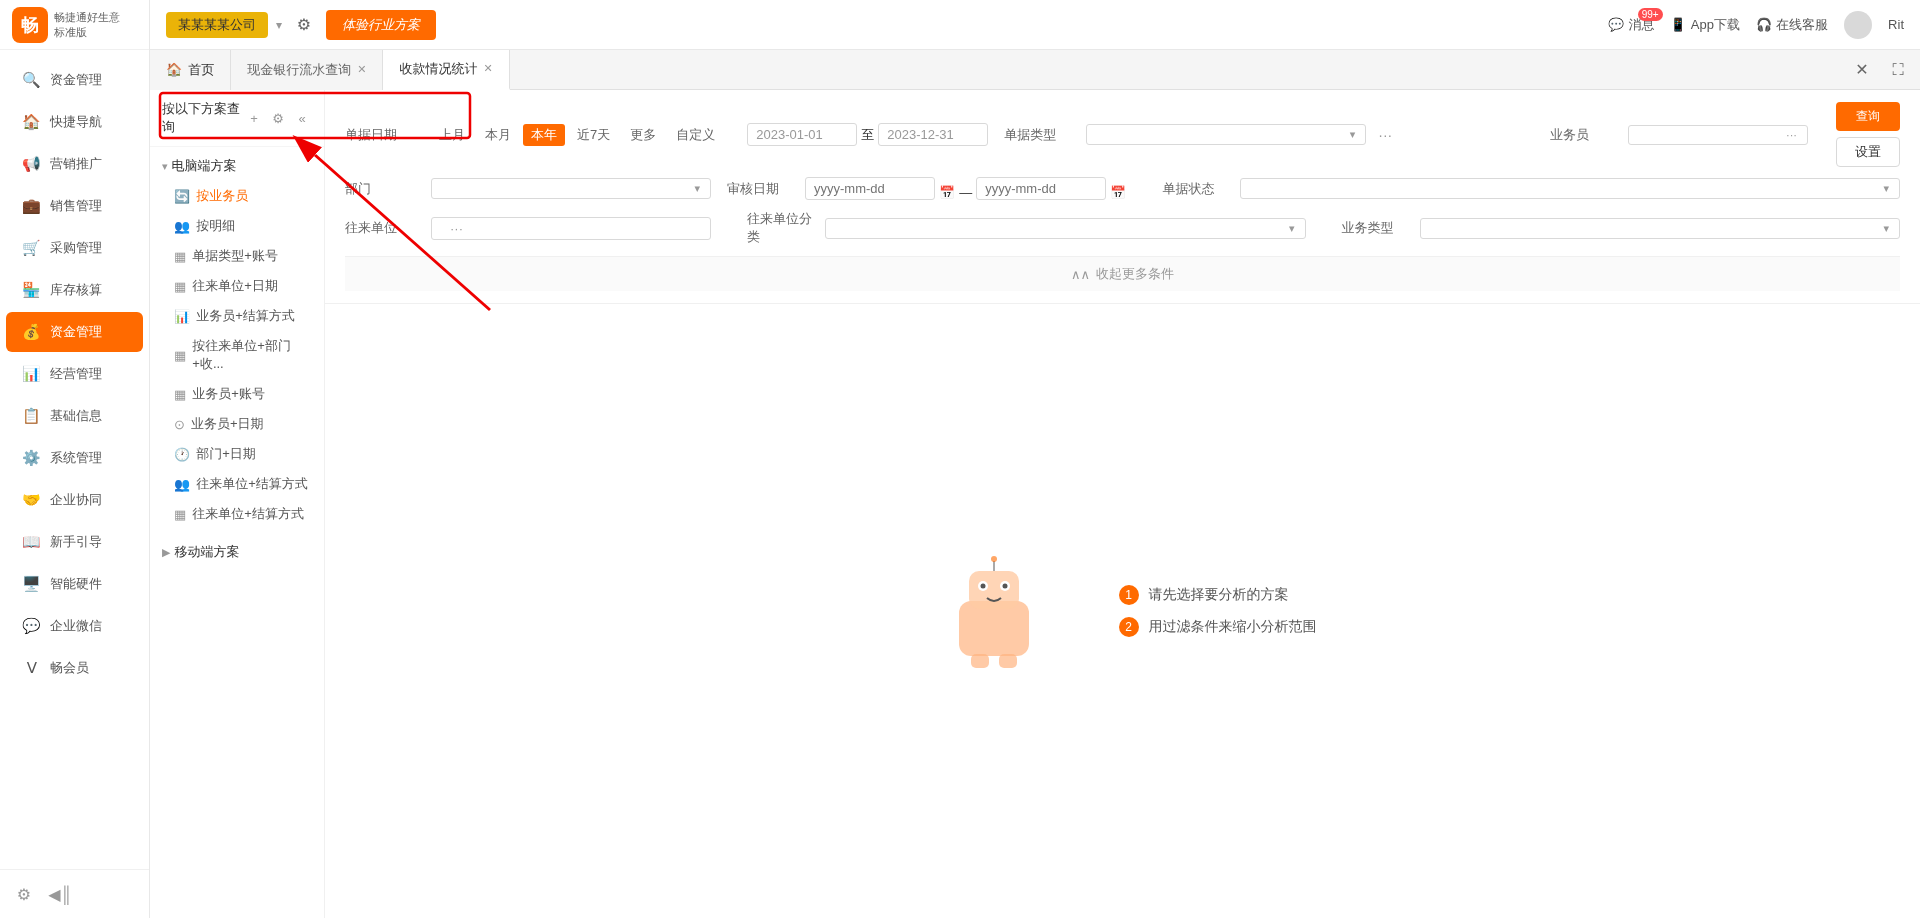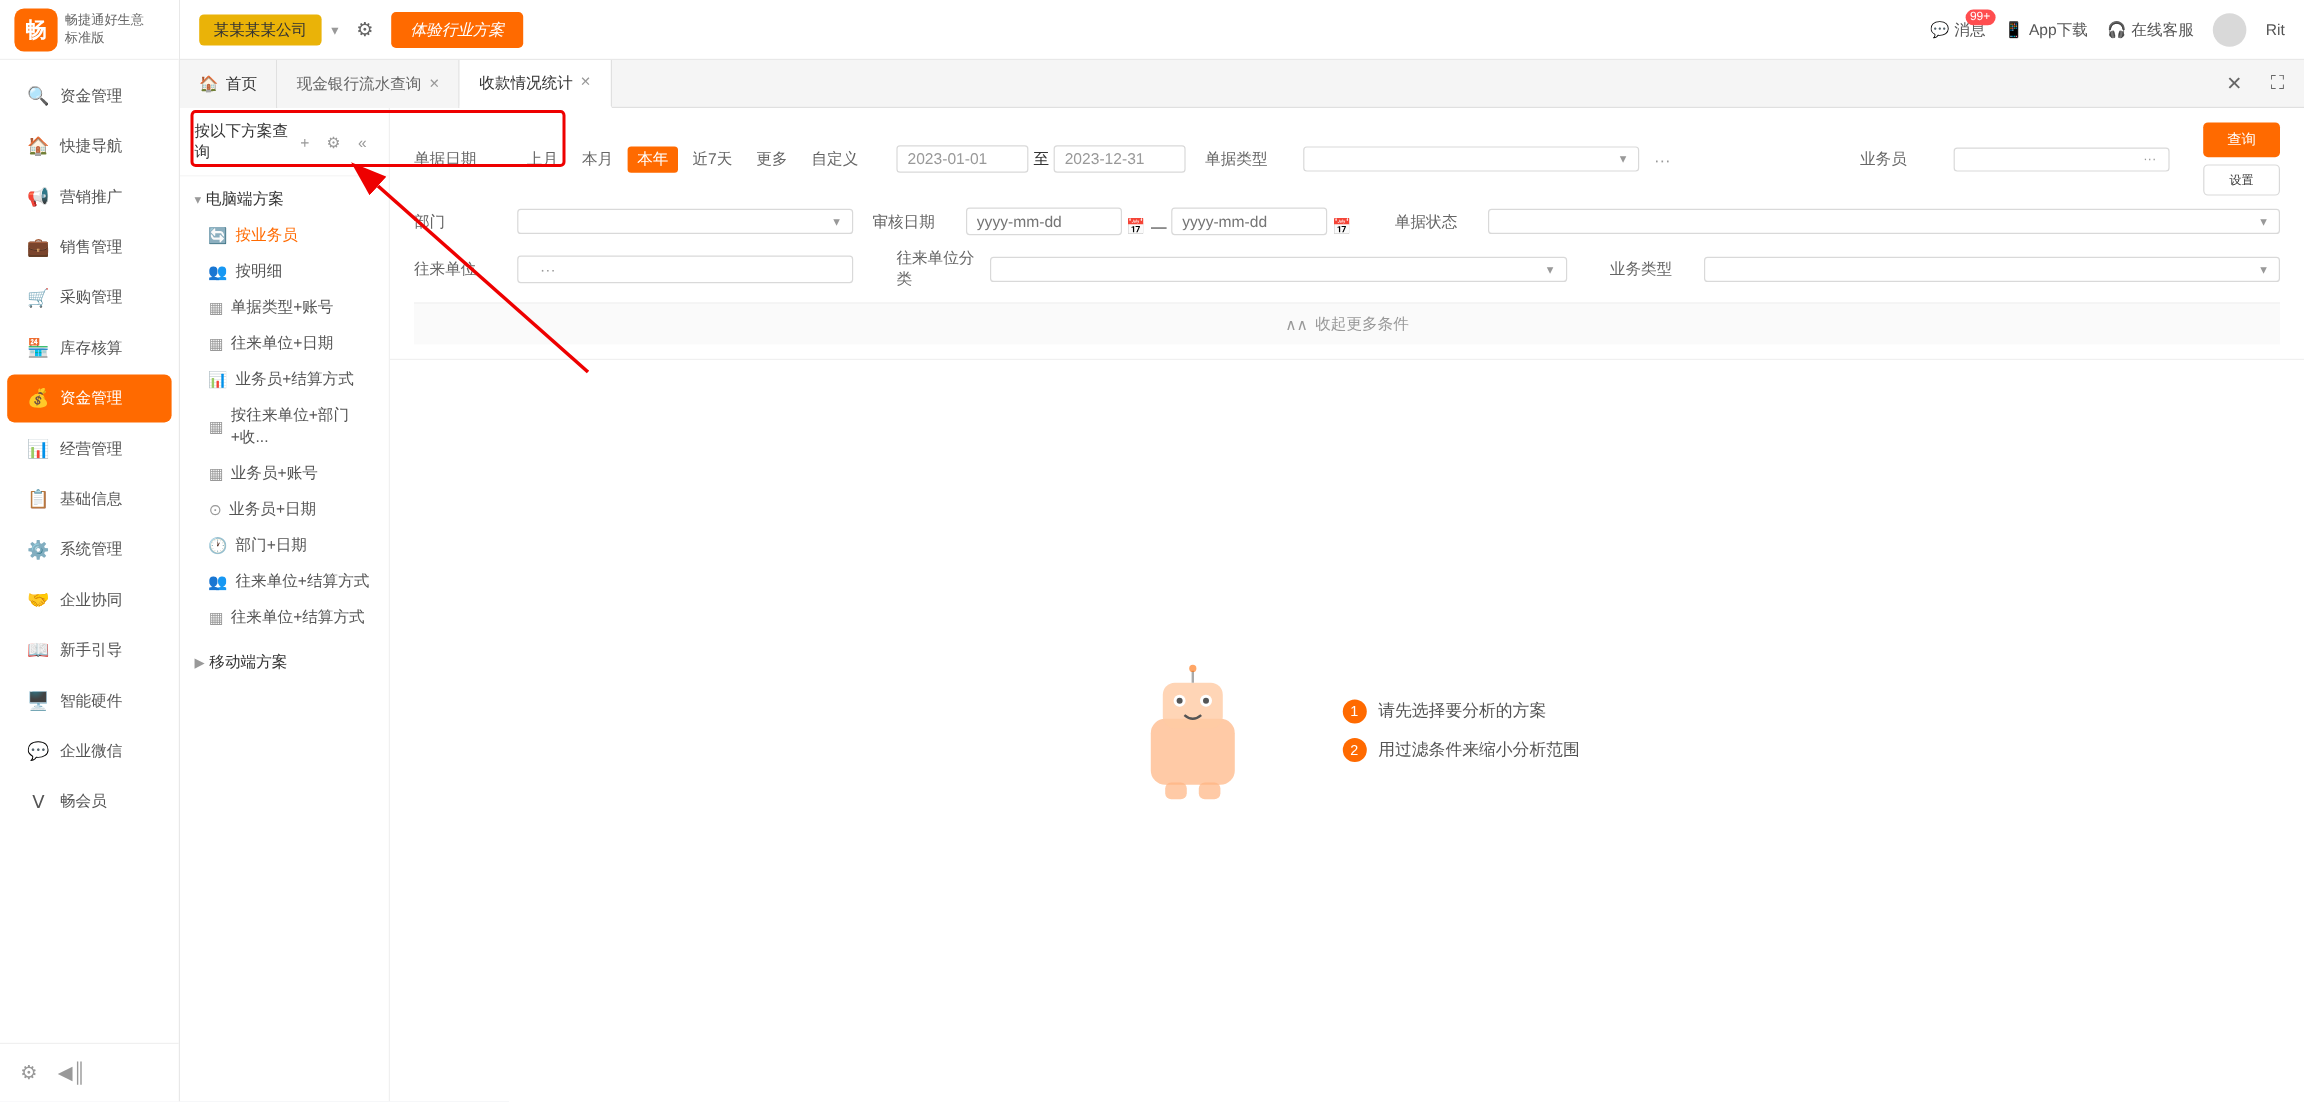--- a/index.html
+++ b/index.html
@@ -87,21 +87,21 @@
     .scheme-item.active .scheme-item-icon { color: #ff6a00; }
 
     
     .empty-state { flex: 1; display: flex; align-items: center; justify-content: center; flex-direction: column; gap: 16px; background: #fff; padding: 40px; }
     .empty-steps { display: flex; flex-direction: column; gap: 12px; }
     .empty-step { display: flex; align-items: center; gap: 10px; color: #555; font-size: 14px; }
     .step-num { width: 20px; height: 20px; border-radius: 50%; background: #ff6a00; color: white; font-size: 12px; display: flex; align-items: center; justify-content: center; flex-shrink: 0; }
 
     
     .query-btn { background: #ff6a00; color: white; border: none; padding: 6px 20px; border-radius: 4px; cursor: pointer; font-size: 12px; }
-    .settings-btn { border: 1px solid #d9d9d9; background: #fff; color: #333; padding: 5px 16px; border-radius: 4px; cursor: pointer; font-size: 10px; }
+    .settings-btn { border: 1px solid #d9d9d9; background: #fff; color: #333; padding: 5px 16px; border-radius: 4px; cursor: pointer; font-size: 13px; }
 
     .right-actions { display: flex; flex-direction: column; gap: 6px; margin-left: 12px; }
 
     .mehr-dots { color: #999; cursor: pointer; margin: 0 4px; }
   </style>
 </head>
 <body>
 
 <div class="app-container">
 

